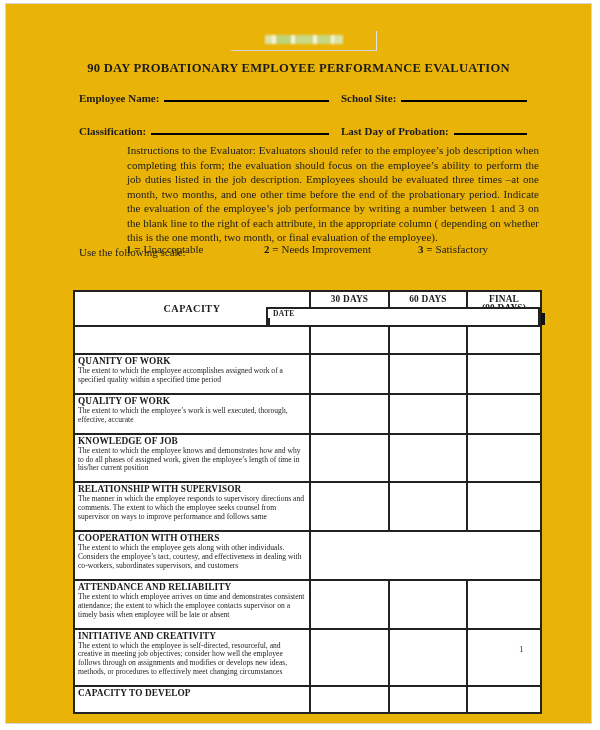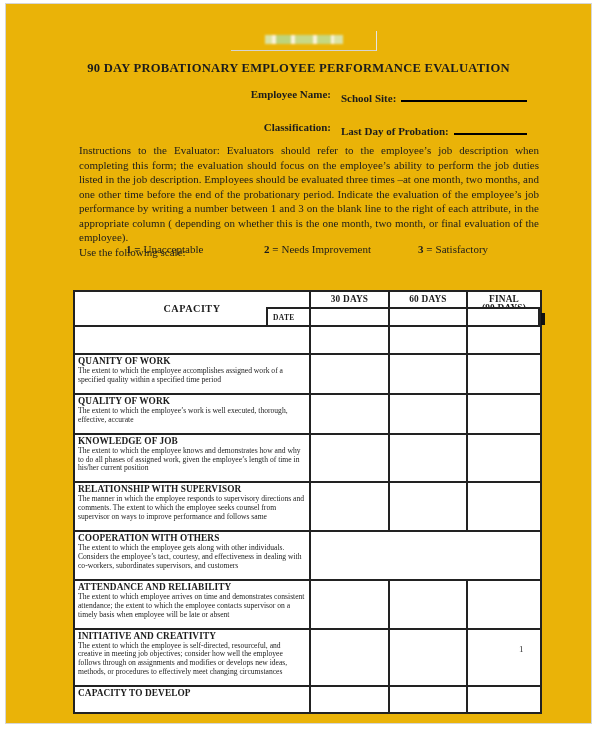--- a/index.html
+++ b/index.html
@@ -16,29 +16,29 @@
              #fff 26px 30px,#c3e09c 30px 48px,#fff 48px 52px,#bfdf97 52px 66px,#fff 66px 69px,#d9ecc0 69px 78px);
              filter:blur(1px);opacity:.85;}
 
   .title{position:absolute;left:0;top:57px;width:100%;text-align:center;
          font-size:12.6px;font-weight:bold;letter-spacing:.25px;}
 
   
   .fields{position:absolute;left:73px;top:84px;width:450px;}
   .frow{display:flex;margin-bottom:17px;}
   .fpair{display:flex;align-items:flex-end;}
-  .fpair.left{width:252px;flex-direction:column;}
+  .fpair.left{width:252px;}
   .fpair.right{flex:1;margin-left:10px;}
   .flabel{font-size:11px;font-weight:bold;white-space:nowrap;}
   .fline{flex:1;border-bottom:2px solid #000;margin:0 2px 2px 5px;height:12px;}
 
   
   .instructions{position:absolute;left:73px;top:139px;width:460px;
                 font-size:11px;line-height:14.55px;}
-  .instructions .para{text-align:justify;}
+  .instructions .para{text-align:justify;margin-left:48px;}
 
   .scale{position:absolute;left:0;top:239px;width:100%;height:14px;font-size:11px;}
   .scale-item{position:absolute;white-space:nowrap;}
   .scale-num{font-weight:bold;}
   .scale-label{margin-left:3px;}
 
   .reverse-note{position:absolute;left:73px;top:260px;font-size:11px;}
 
   
   .tbl{position:absolute;left:67px;top:286px;width:465px;border:2px solid #222;
@@ -47,21 +47,21 @@
   .th-attr{width:236px;box-sizing:border-box;border-right:2px solid #222;
            display:flex;align-items:center;justify-content:center;
            font-size:10.2px;font-weight:bold;letter-spacing:.5px;}
   .th-col{box-sizing:border-box;border-right:2px solid #222;text-align:center;
           font-size:9.3px;font-weight:bold;padding-top:3px;line-height:9px;letter-spacing:.2px;}
   .th-col.c1{width:79px;}
   .th-col.c2{width:78px;}
   .th-col.c3{width:72px;border-right:none;white-space:pre-line;}
   .date-band{position:absolute;left:191px;top:15px;right:0;height:20px;
              box-sizing:border-box;border:2px solid #222;background:#fff;
-             display:flex;align-items:stretch;z-index:2;}
+             display:flex;align-items:stretch;z-index:2;flex-direction:column;}
   .date-label{width:41px;font-size:7.5px;font-weight:bold;letter-spacing:.3px;
               display:flex;align-items:center;padding-left:5px;box-sizing:border-box;}
   .date-cell{box-sizing:border-box;border-left:2px solid #222;}
   .date-cell.d1{width:79px;}
   .date-cell.d2{width:78px;}
   .date-cell.d3{flex:1;}
   .tick{position:absolute;right:-5px;top:21px;width:4px;height:12px;background:#111;}
 
   .trow{display:flex;border-bottom:2px solid #222;}
   .trow:last-child{border-bottom:none;}

